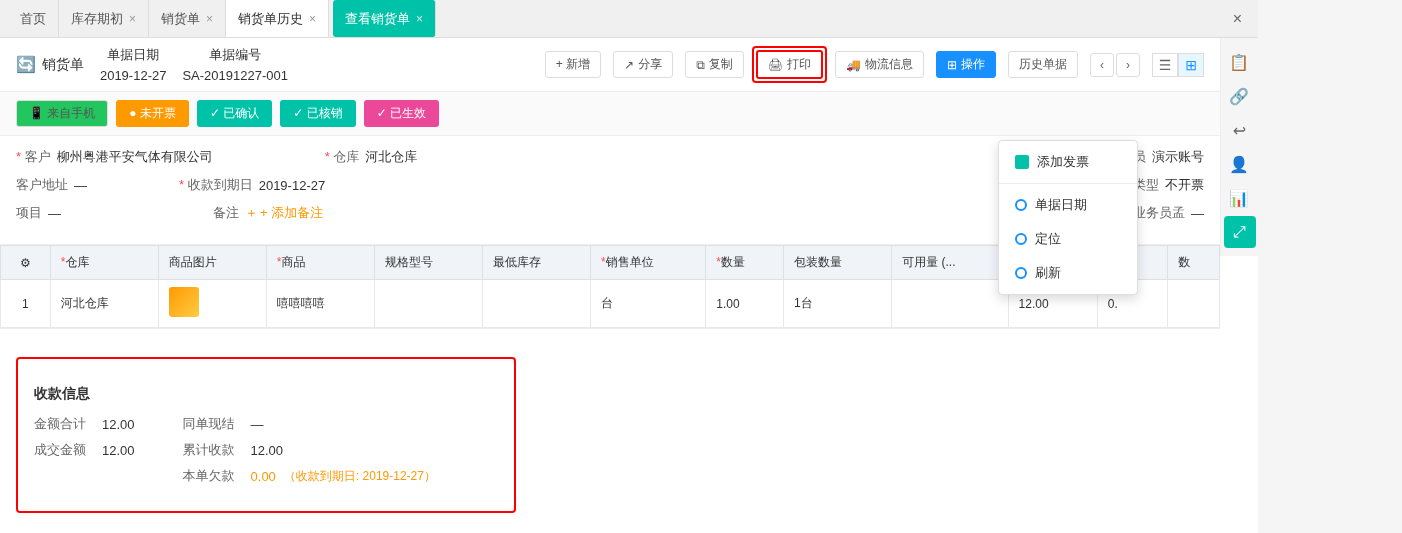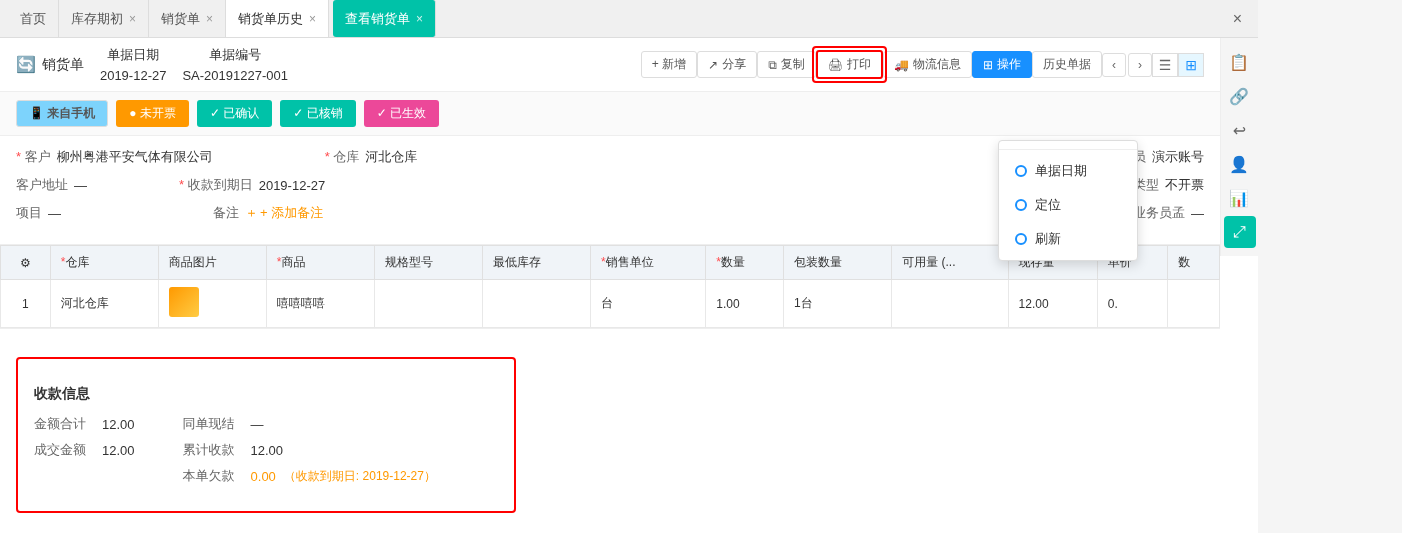--- a/index.html
+++ b/index.html
@@ -25,32 +25,32 @@
 
     
     .doc-header {
       display: flex; align-items: center; padding: 8px 16px; border-bottom: 1px solid #eee;
       background: #fff;
     }
     .doc-title { display: flex; align-items: center; gap: 6px; font-size: 14px; font-weight: 500; }
     .doc-title-icon { color: #00c2a8; font-size: 16px; }
     .doc-meta { display: flex; align-items: center; gap: 16px; margin-left: 16px; font-size: 13px; color: #333; }
     .doc-meta-item { display: flex; align-items: center; gap: 4px; flex-direction: column; }
-    .doc-actions { margin-left: auto; display: flex; align-items: center; gap: 0; justify-content: space-between; }
+    .doc-actions { margin-left: auto; display: flex; align-items: center; gap: 12px; justify-content: space-between; }
     .btn-action {
       display: flex; align-items: center; gap: 4px; padding: 4px 10px;
       border: 1px solid #ddd; border-radius: 3px; cursor: pointer; background: #fff;
       font-size: 12px; color: #555;
     }
     .btn-action.active-op { background: #1890ff; color: #fff; border-color: #1890ff; }
 
     
     .status-buttons { display: flex; align-items: center; gap: 8px; padding: 8px 16px; background: #fafafa; border-bottom: 1px solid #eee; }
     .btn-status { padding: 4px 12px; border-radius: 3px; cursor: pointer; font-size: 12px; border: 1px solid transparent; }
-    .btn-from-phone { background: #7dd3fc; border-color: #ddd; color: #555; font-weight: bold; }
+    .btn-from-phone { background: #22c55e; border-color: #ddd; color: #555; }
     .btn-not-opened { background: #ff9900; color: #fff; }
     .btn-confirmed { background: #00c2a8; color: #fff; }
     .btn-voided { background: #00c2a8; color: #fff; }
     .btn-effective { background: #ec4899; color: #fff; }
 
     
     .form-section { padding: 12px 16px; border-bottom: 1px solid #eee; }
     .form-row { display: flex; align-items: center; margin-bottom: 10px; gap: 32px; }
     .form-field { display: flex; align-items: center; gap: 6px; }
     .form-label { color: #666; white-space: nowrap; }
@@ -349,20 +349,24 @@
             <span class="payment-value orange">0.00</span>
             <span class="payment-value" style="color:#ff9900; font-size:12px;">（收款到期日: <span style="color:#ff9900;">2019-12-27</span>）</span>
           </div>
         </div>
       </div>
     </div>
 
   </div>
 
   <div class="dropdown-menu">
+    <div class="dropdown-item">
+      <span class="icon-square"></span>
+      <span>添加发票</span>
+    </div>
     <div class="dropdown-divider"></div>
     <div class="dropdown-item">
       <span class="icon-circle-outline"></span>
       <span>单据日期</span>
     </div>
     <div class="dropdown-item">
       <span class="icon-circle-outline"></span>
       <span>定位</span>
     </div>
     <div class="dropdown-item">

